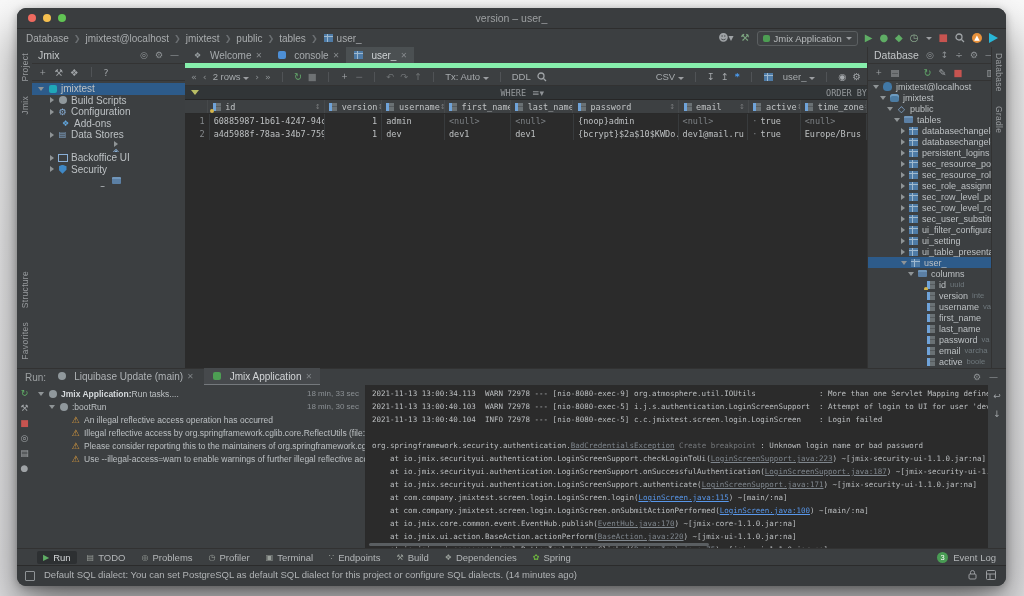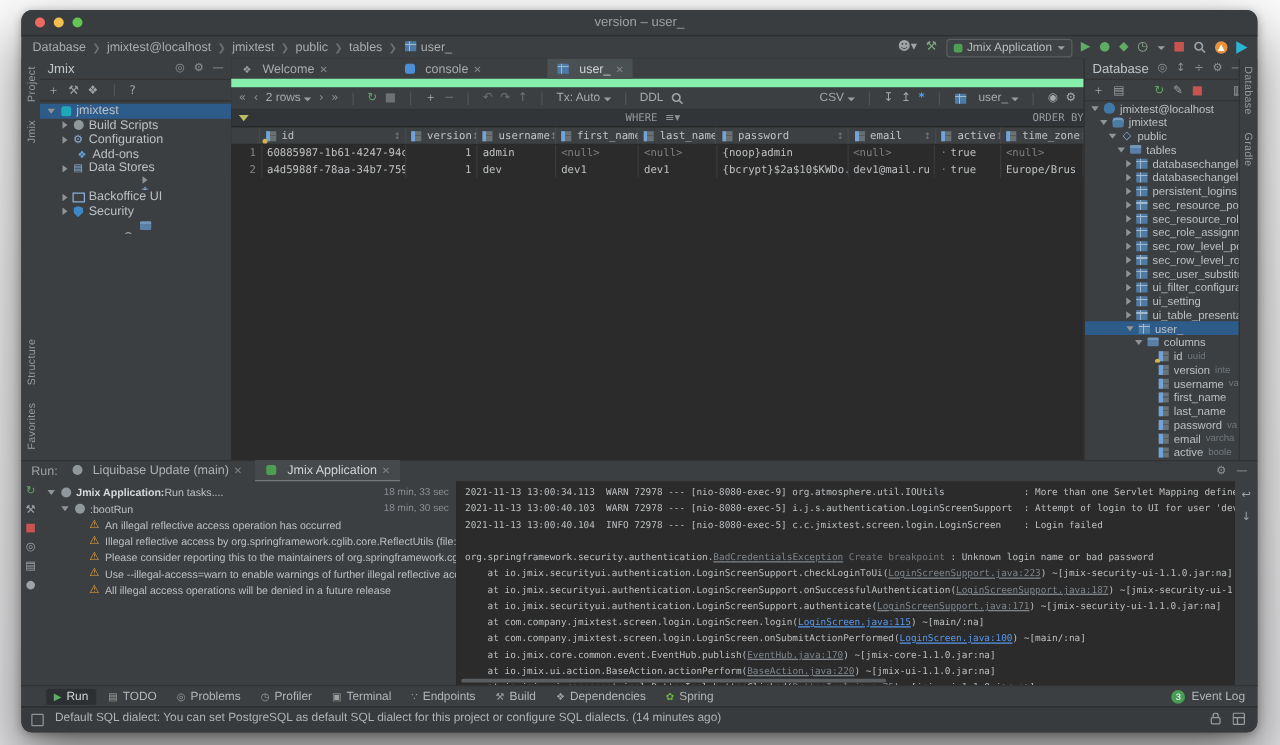--- a/index.html
+++ b/index.html
@@ -69,21 +69,21 @@
   .i-welcome::before{content:"❖";color:#9aa0a3;}
   .i-console::before{content:"";width:8px;height:8px;background:#4d8fd6;border-radius:2px;}
   .i-app::before{content:"";width:8px;height:8px;background:#4d9e53;border-radius:2px;}
   #jmix-tree{padding-top:2px;}
   #jmix-tree .trow{height:11.5px;font-size:10px;color:#bcc0c3;}
   .tsuf{color:#7e878c;font-size:.85em;margin-left:5px;margin-top:24px;}
   .thint{color:#6f787d;font-size:.85em;margin-left:4px;text-align:center;}
   .sel{background:#2d5b8a;}
   
   #center{position:absolute;left:168px;width:682px;top:0;bottom:0;background:#2b2b2b;}
-  #editor-tabs{height:16px;background:#3c3f41;display:flex;border-bottom:7px solid #86efac;gap:46px;}
+  #editor-tabs{height:16px;background:#3c3f41;display:flex;border-bottom:5px solid #86efac;}
   .etab{display:flex;align-items:center;gap:4px;padding:0 7px;font-size:10px;color:#a7abae;}
   .etab.active{background:#4b5052;color:#ced2d4;}
   .etab .x{color:#85898c;font-size:8px;font-family:"DejaVu Sans";}
   #grid-toolbar{height:17px;background:#3c3f41;border-bottom:1px solid #323232;display:flex;align-items:center;justify-content:space-between;padding:0 6px;font-size:9.5px;color:#a6aaad;}
   #grid-toolbar .grp{display:flex;align-items:center;gap:6px;white-space:nowrap;}
   #wherebar{height:13px;background:#313537;border-bottom:1px solid #262626;display:flex;align-items:center;font-family:"DejaVu Sans Mono",monospace;font-size:8.5px;color:#95999c;}
   #wherebar .half{width:50%;display:flex;align-items:center;padding-left:6px;gap:4px;justify-content:space-between;}
   .funnel{width:0;height:0;border-left:4px solid transparent;border-right:4px solid transparent;border-top:5px solid #b9be65;display:inline-block;}
   .obicon{color:#8f9396;font-size:9px;font-family:"DejaVu Sans";}
   #grid-header{height:13px;background:#3d4042;display:flex;border-bottom:1px solid #2a2a2a;}
@@ -678,25 +678,20 @@
           <div class="trow" style="padding-left: 28px;">
             <span class="cv b"></span>
             <span class="ti i-warn"></span>
             <span class="tl">Please consider reporting this to the maintainers of org.springframework.cglib.</span>
           </div>
           <div class="trow" style="padding-left: 28px;">
             <span class="cv b"></span>
             <span class="ti i-warn"></span>
             <span class="tl">Use --illegal-access=warn to enable warnings of further illegal reflective acces</span>
           </div>
-          <div class="trow" style="padding-left: 28px;">
-            <span class="cv b"></span>
-            <span class="ti i-warn"></span>
-            <span class="tl">All illegal access operations will be denied in a future release</span>
-          </div>
         </div>
       <div id="console">
           <div class="cl"><span>2021-11-13 13:00:34.113  WARN 72978 --- [nio-8080-exec-9] org.atmosphere.util.IOUtils              : More than one Servlet Mapping defined. Web</span></div>
           <div class="cl"><span>2021-11-13 13:00:40.103  WARN 72978 --- [nio-8080-exec-5] i.j.s.authentication.LoginScreenSupport  : Attempt of login to UI for user 'dev' with</span></div>
           <div class="cl"><span>2021-11-13 13:00:40.104  INFO 72978 --- [nio-8080-exec-5] c.c.jmixtest.screen.login.LoginScreen    : Login failed</span></div>
           <div class="cl"><span> </span></div>
           <div class="cl"><span>org.springframework.security.authentication.</span><span class="dl">BadCredentialsException</span><span> </span><span class="ht">Create breakpoint</span><span> : Unknown login name or bad password</span></div>
           <div class="cl"><span>    at io.jmix.securityui.authentication.LoginScreenSupport.checkLoginToUi(</span><span class="dl">LoginScreenSupport.java:223</span><span>) ~[jmix-security-ui-1.1.0.jar:na]</span></div>
           <div class="cl"><span>    at io.jmix.securityui.authentication.LoginScreenSupport.onSuccessfulAuthentication(</span><span class="dl">LoginScreenSupport.java:187</span><span>) ~[jmix-security-ui-1.1.0.jar:na]</span></div>
           <div class="cl"><span>    at io.jmix.securityui.authentication.LoginScreenSupport.authenticate(</span><span class="dl">LoginScreenSupport.java:171</span><span>) ~[jmix-security-ui-1.1.0.jar:na]</span></div>

